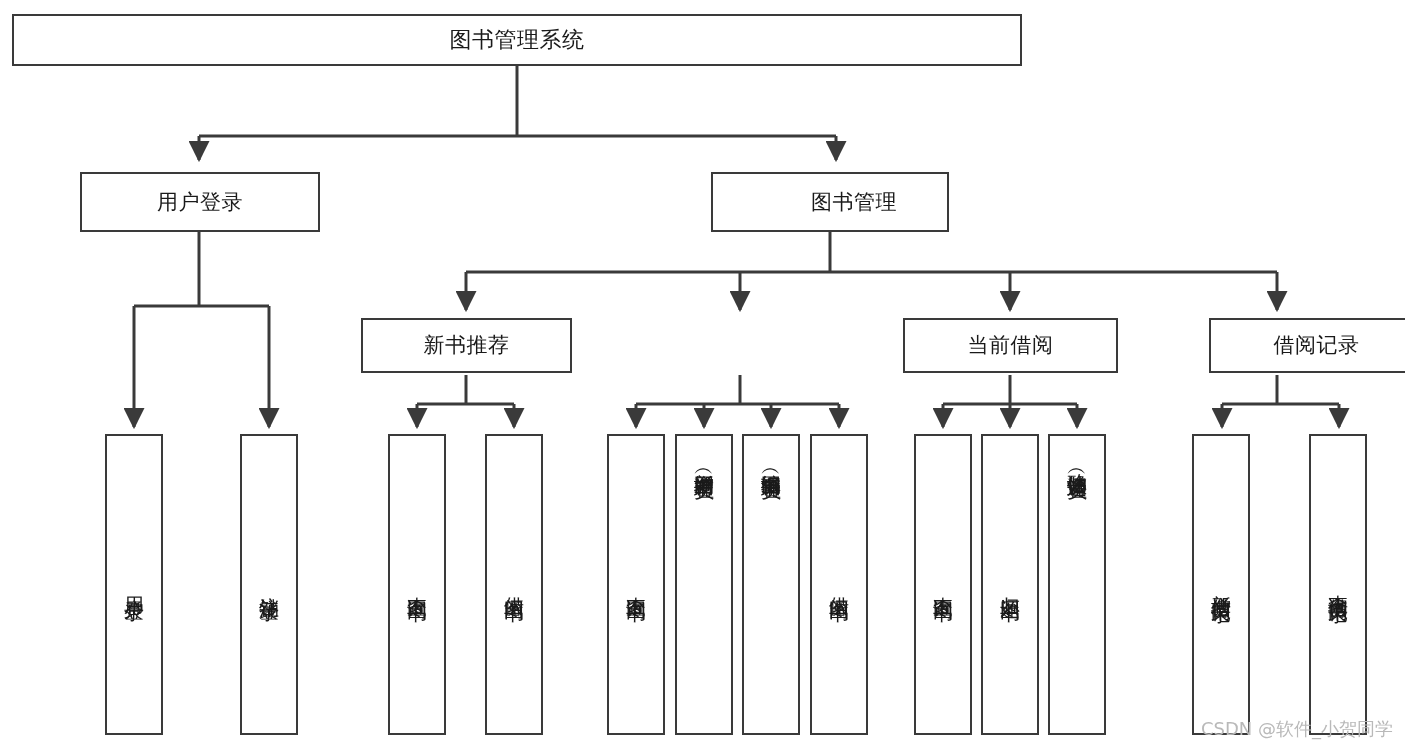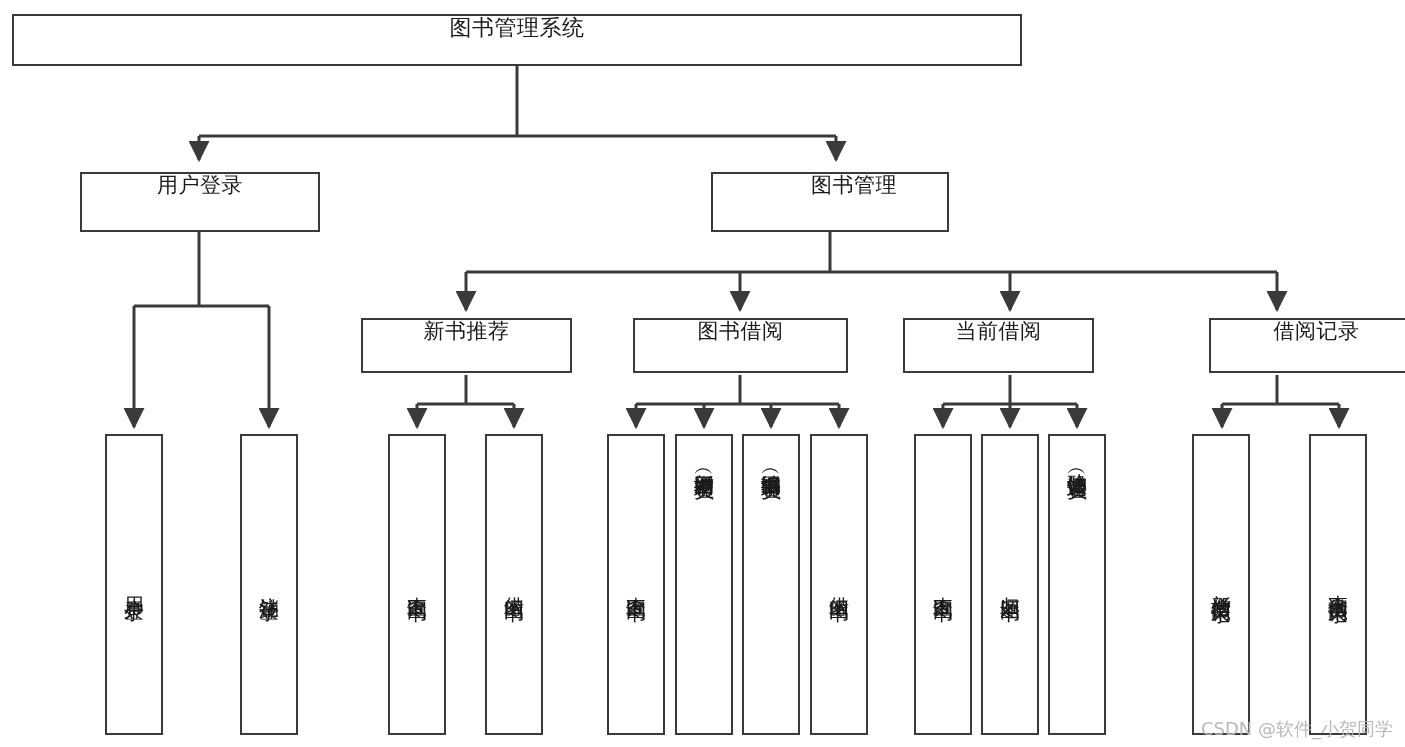--- a/index.html
+++ b/index.html
@@ -23,21 +23,21 @@
     height: 747px;
     pointer-events: none;
   }
   .node {
     position: absolute;
     box-sizing: border-box;
     border: 2px solid #3a3a3a;
     background: #ffffff;
     color: #1a1a1a;
     display: flex;
-    align-items: flex-start;
+    align-items: center;
     justify-content: center;
     z-index: 2;
   }
   .node .label {
     display: block;
     text-align: center;
     line-height: 1.05;
     letter-spacing: 0.5px;
   }
   
@@ -143,25 +143,22 @@
   </div>
 
   <div class="node h" style="left:711px; top:172px; width:238px; height:60px;padding-left:48px;">
     <span class="label">图书管理</span>
   </div>
 
   <div class="node h" style="left:361px; top:318px; width:211px; height:55px;">
     <span class="label">新书推荐</span>
   </div>
 
-  <div class="node h" style="left:633px; top:318px; width:215px; height:55px;">
-    <span class="label">图书借阅</span>
-  </div>
-
-  <div class="node h" style="left:903px; top:318px; width:191px; height:55px;">
+
+  <div class="node h" style="left:903px; top:318px; width:215px; height:55px;">
     <span class="label">当前借阅</span>
   </div>
 
   <div class="node h" style="left:1209px; top:318px; width:215px; height:55px;">
     <span class="label">借阅记录</span>
   </div>
 
   <div class="node v center" style="left:105px; top:434px; width:58px; height:301px;">
     <span class="label">用户登录</span>
   </div>

